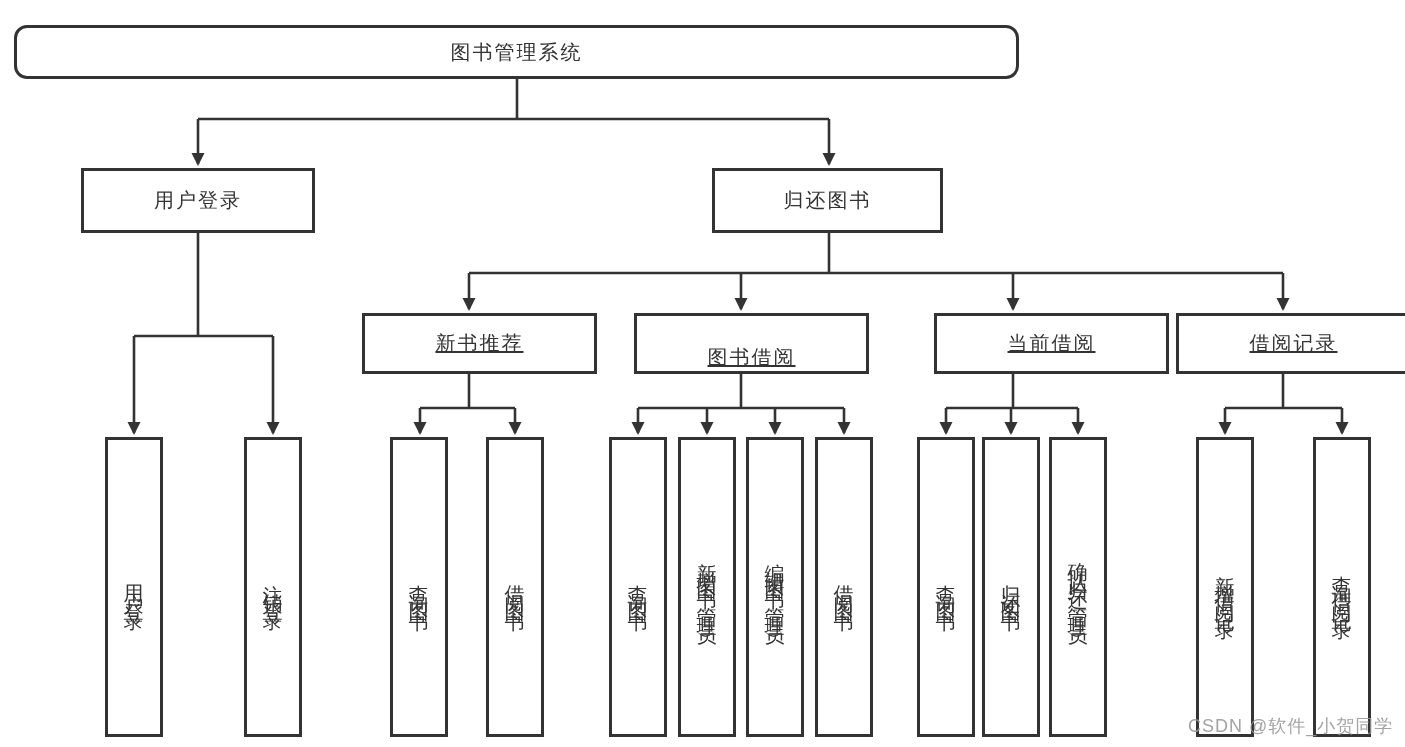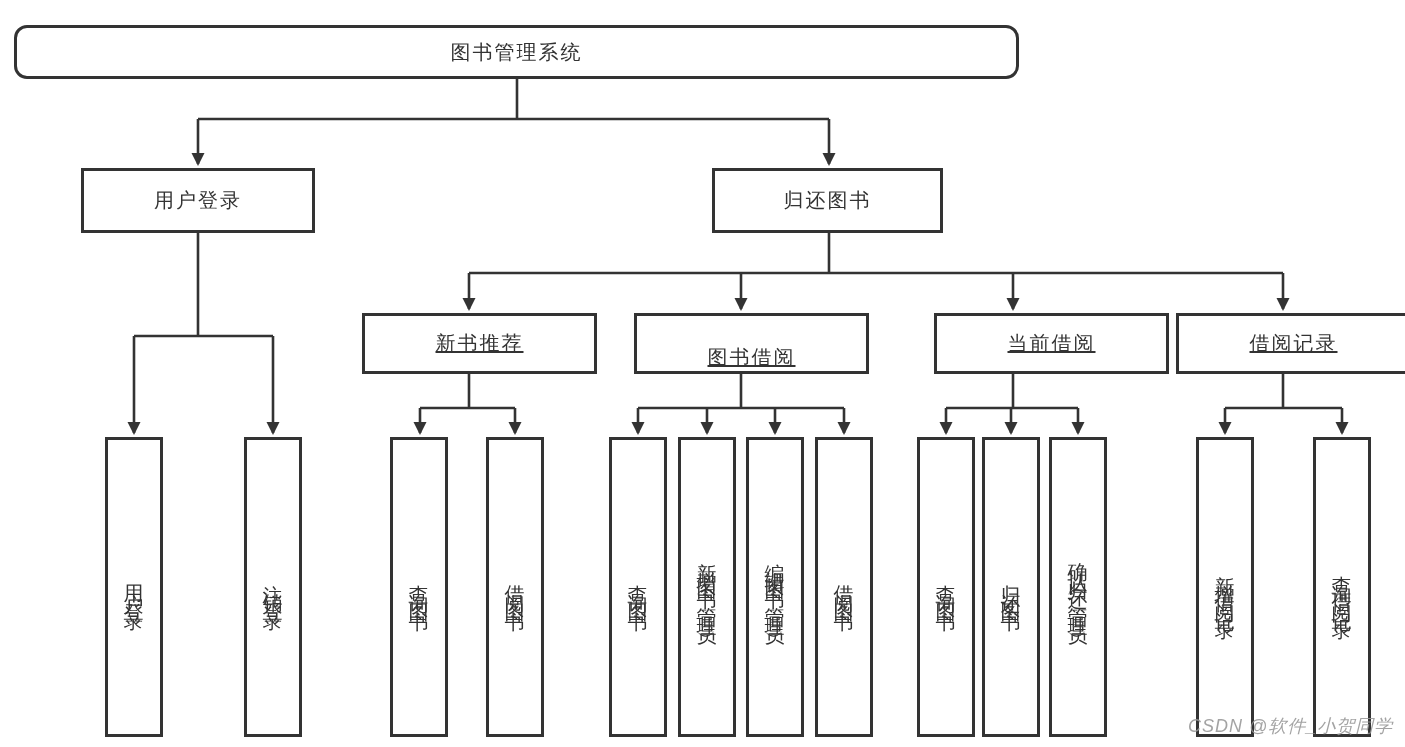--- a/index.html
+++ b/index.html
@@ -64,21 +64,20 @@
   .n-g5a  { left: 1196px; } .n-g5b  { left: 1313px; }
   .watermark {
     position: absolute;
     left: 1188px;
     top: 714px;
     z-index: 6;
     font-size: 18px;
     letter-spacing: 1px;
     color: rgba(150, 150, 150, 0.88);
     white-space: nowrap;
-    font-style: italic;
   }
 </style>
 </head>
 <body>
 
 <div class="stage">
 
   <svg class="connectors" viewBox="0 0 1405 747" xmlns="http://www.w3.org/2000/svg">
     <defs>
       <marker id="arrow" viewBox="0 0 10 10" refX="8.5" refY="5" markerWidth="5" markerHeight="6" orient="auto">

